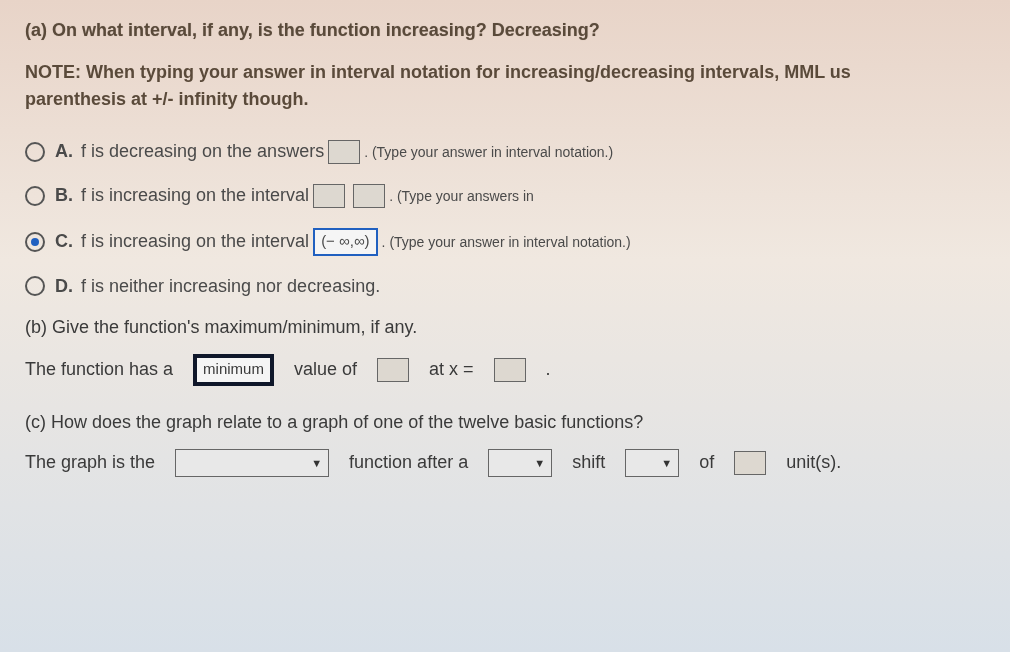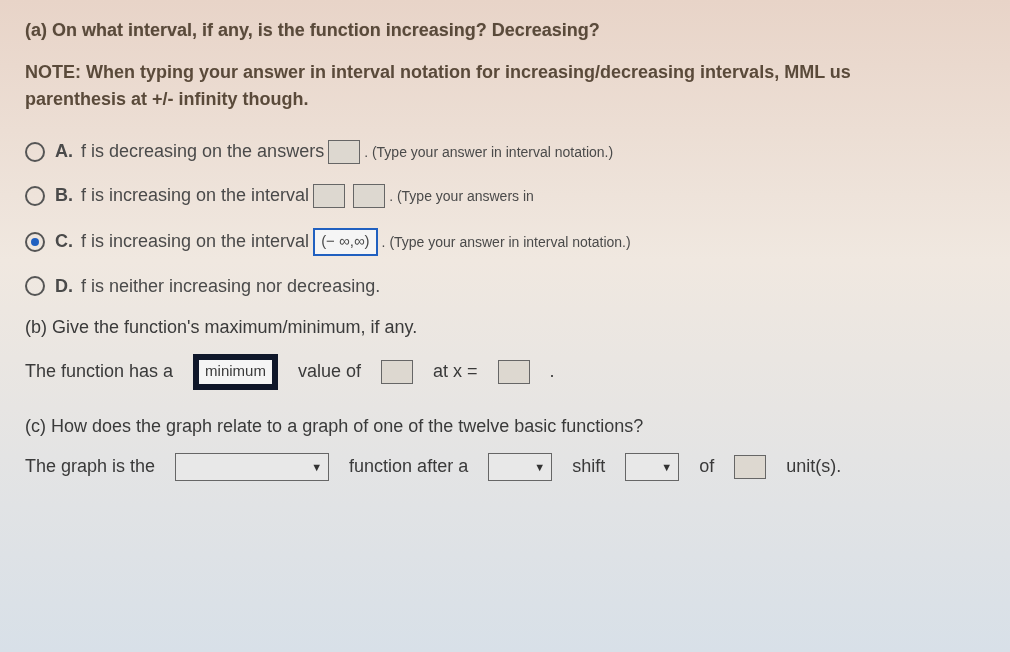--- a/index.html
+++ b/index.html
@@ -70,21 +70,21 @@
       margin: 0 4px;
       padding: 1px 4px;
       font-size: 15px;
     }
     .input-box.filled {
       border: 2px solid #2060c0;
       background: #f5f5f5;
       padding: 2px 6px;
     }
     .input-box.bordered {
-      border: 6px solid #0f172a;
+      border: 4px solid #0f172a;
       background: #f5f5f5;
       padding: 2px 6px;
     }
     .hint {
       font-size: 14px;
       color: #4a4a4a;
     }
     .section {
       margin-top: 26px;
       font-size: 18px;

